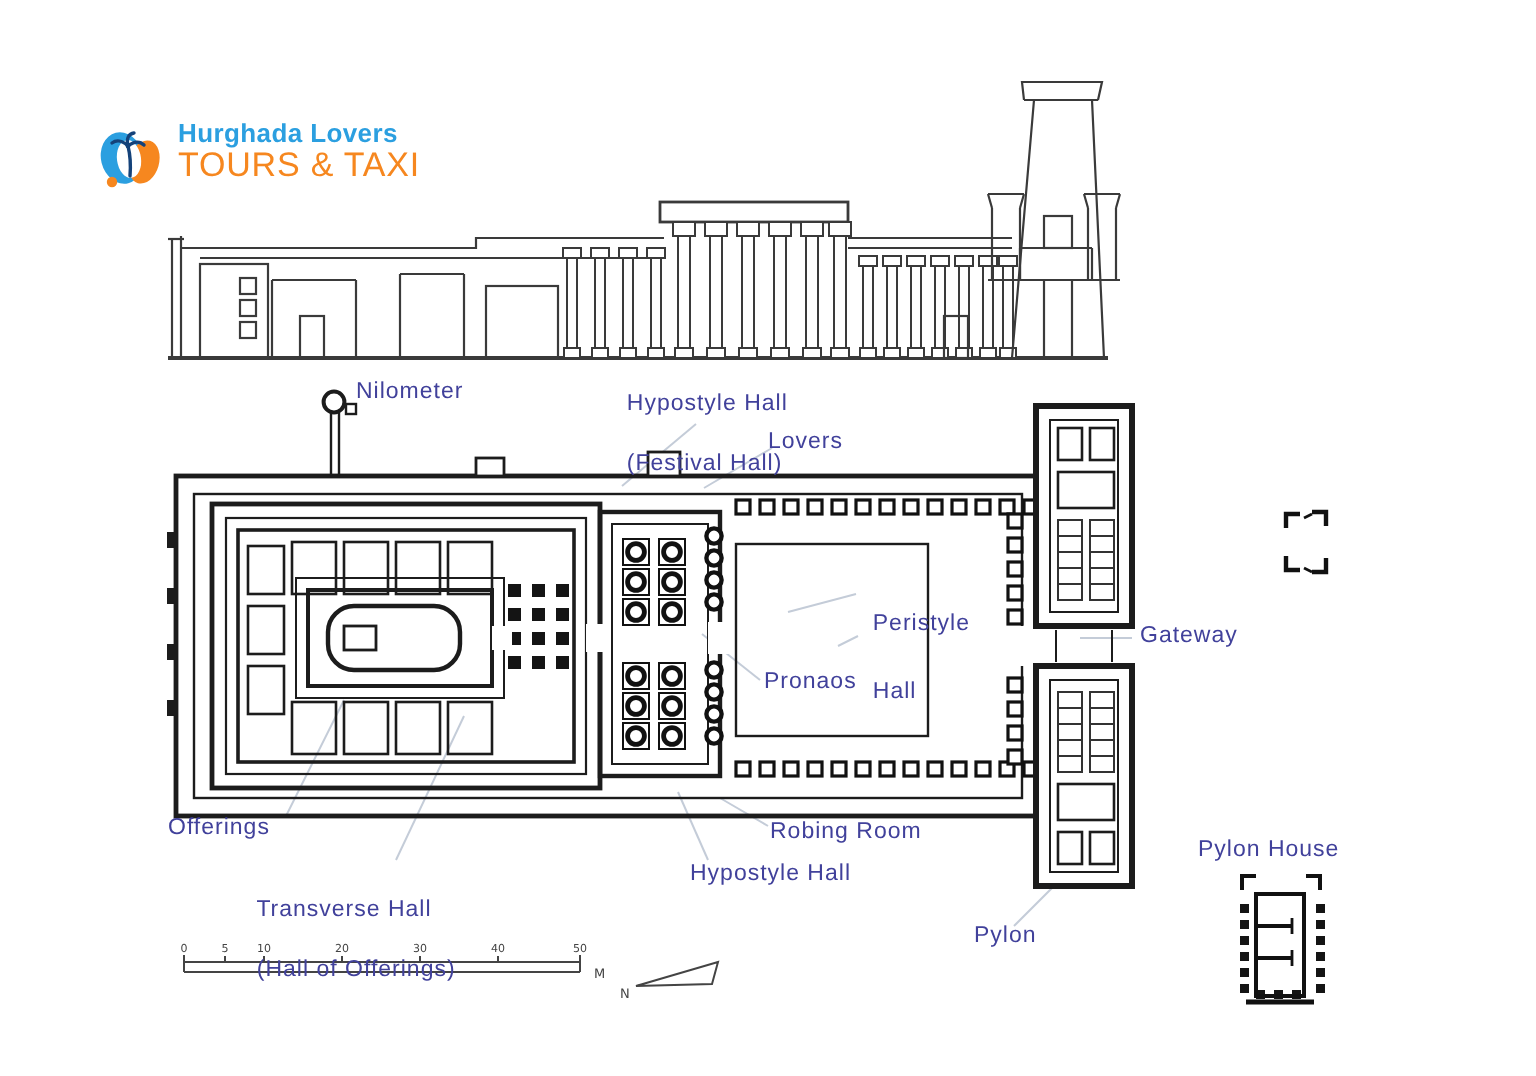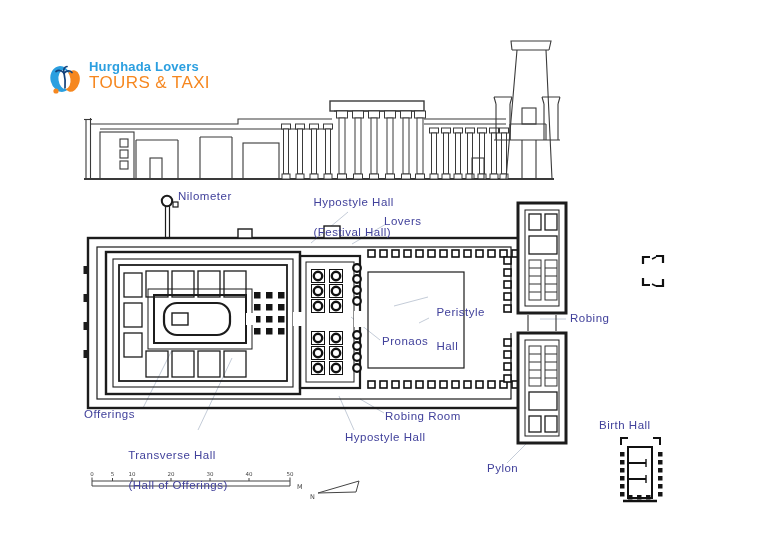--- a/index.html
+++ b/index.html
@@ -363,30 +363,30 @@
   <span>(Festival Hall)</span>
 </div>
 
 <div class="lbl" style="left:384px;top:214px">Lovers</div>
 
 <div class="lbl wide" style="left:429px;top:287px">
   <span>Peristyle</span><br>
   <span>Hall</span>
 </div>
 
-<div class="lbl" style="left:570px;top:311px">Robing</div>
+<div class="lbl" style="left:570px;top:311px">Gateway</div>
 
 <div class="lbl" style="left:382px;top:334px">Pronaos</div>
 
 <div class="lbl" style="left:84px;top:407px">Offerings</div>
 
 <div class="lbl" style="left:121px;top:433px">
   <span>Transverse Hall</span><br>
   <span>(Hall of Offerings)</span>
 </div>
 
 <div class="lbl" style="left:385px;top:409px">Robing Room</div>
 
 <div class="lbl" style="left:345px;top:430px">Hypostyle Hall</div>
 
 <div class="lbl" style="left:487px;top:461px">Pylon</div>
 
-<div class="lbl" style="left:599px;top:418px">Birth Hall</div>
+<div class="lbl" style="left:599px;top:418px">Pylon House</div>
 
 </body></html>

